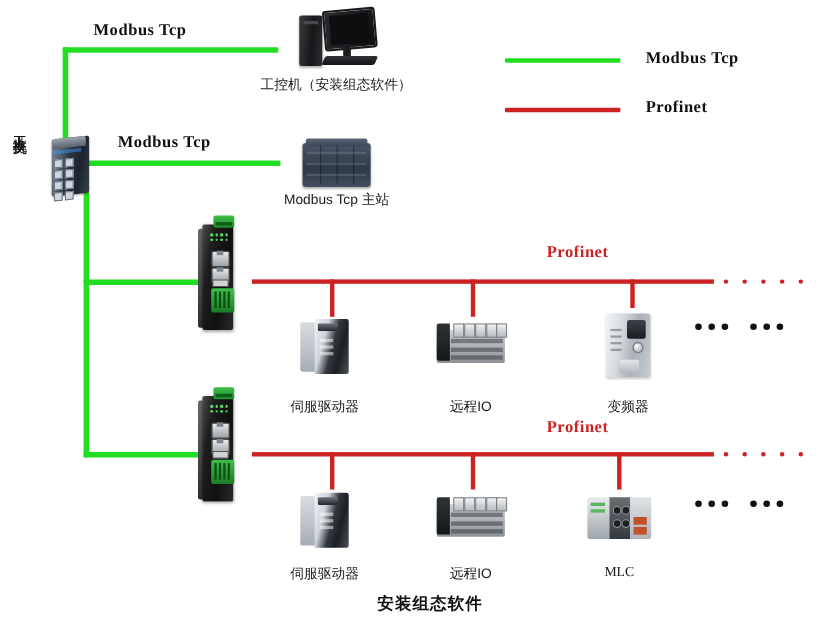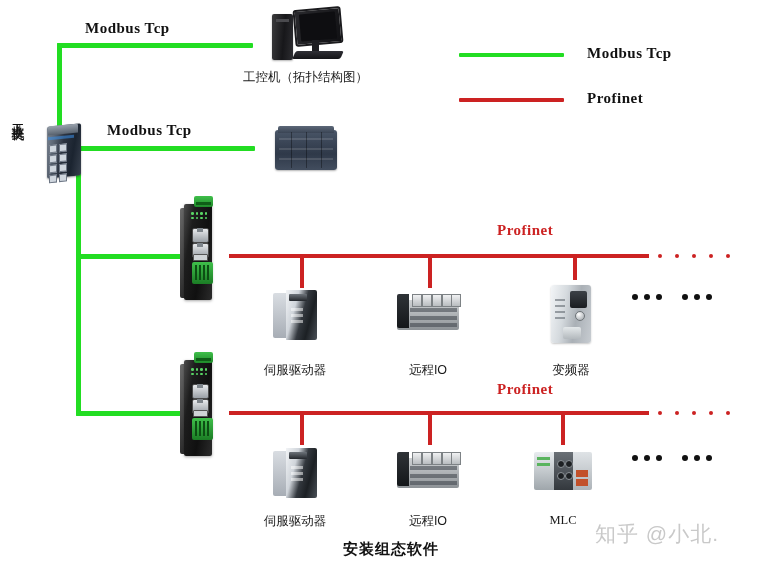--- a/index.html
+++ b/index.html
@@ -248,31 +248,32 @@
     </div>
   </div>
   <div class="lbl-vert" style="left:10px;top:113px;">工业交换机</div>
 
   <div class="dev" style="left:272px;top:8px;width:72px;height:56px;">
     <div class="pc-tower"></div>
     <div class="pc-mon"></div>
     <div class="pc-stand"></div>
     <div class="pc-base"></div>
   </div>
-  <div class="lbl-dev" style="left:203px;top:69px;width:205px;">工控机（拓扑结构图）</div>
+  <div class="lbl-dev" style="left:203px;top:69px;width:205px;">工控机（安装组态软件）</div>
 
   <div class="dev plc" style="left:275px;top:130px;">
     <div class="cap"></div>
     <div class="row" style="top:8px;"></div>
     <div class="row" style="top:18px;"></div>
     <div class="row" style="top:28px;"></div>
     <div class="sep" style="left:16px;"></div>
     <div class="sep" style="left:31px;"></div>
     <div class="sep" style="left:46px;"></div>
   </div>
+  <div class="lbl-dev" style="left:242px;top:173px;width:128px;">Modbus Tcp 主站</div>
 
   <div class="dev gw" style="left:180px;top:196px;">
     <div class="side"></div>
     <div class="body"></div>
     <div class="term-t"></div>
     <div class="leds">
       <u></u>
         <u></u>
         <u></u>
         <u></u>
@@ -396,15 +397,14 @@
     </div>
   </div>
   <div class="lbl-dev ser" style="left:528px;top:513px;width:70px;">MLC</div>
 
   <div class="line-h green abs" style="left:459px;top:53px;width:105px;height:4px;"></div>
   <div class="legend-txt" style="left:587px;top:45px;">Modbus Tcp</div>
   <div class="line-h red abs" style="left:459px;top:98px;width:105px;height:4px;"></div>
   <div class="legend-txt" style="left:587px;top:90px;">Profinet</div>
 
   <div class="title" style="left:343px;top:540px;">安装组态软件</div>
-  <div class="watermark" style="left:595px;top:520px;">知乎 @小北.</div>
 
 </div>
 
 </body></html>

